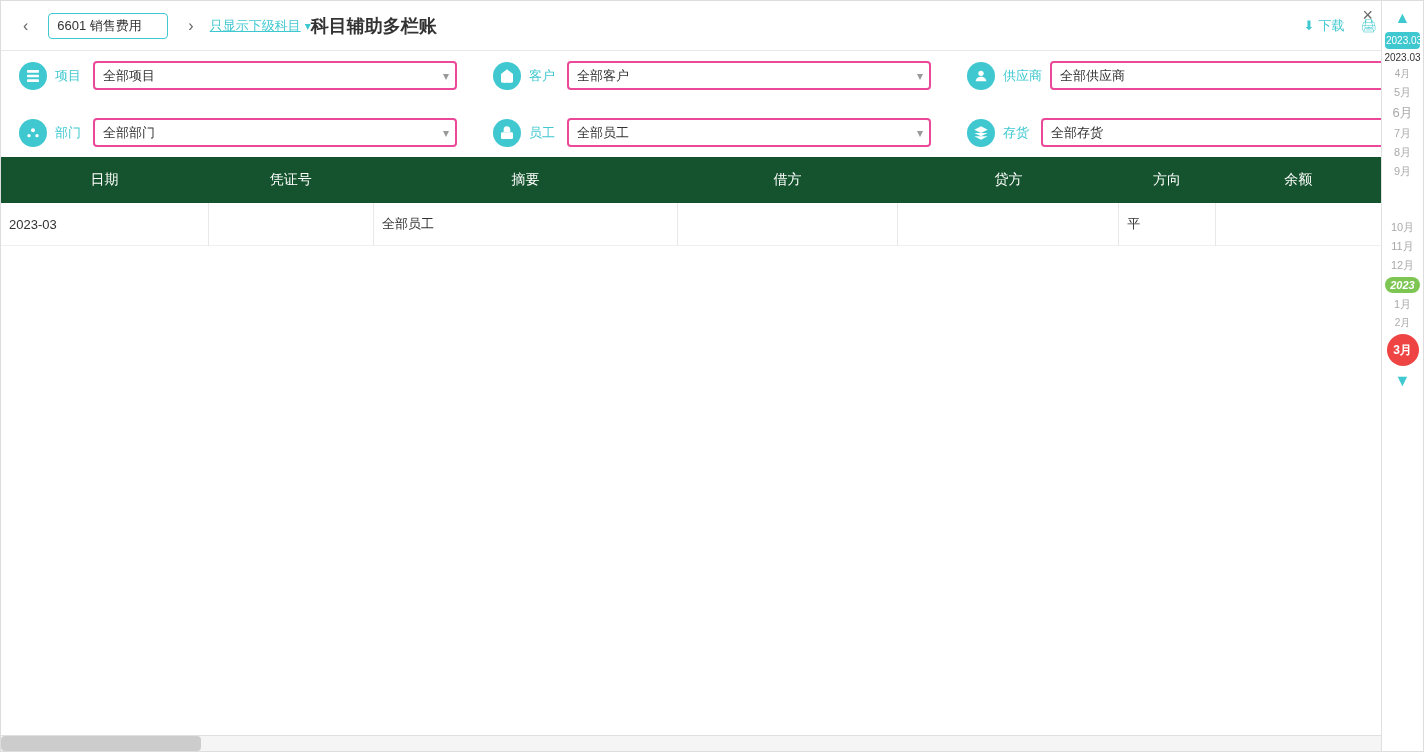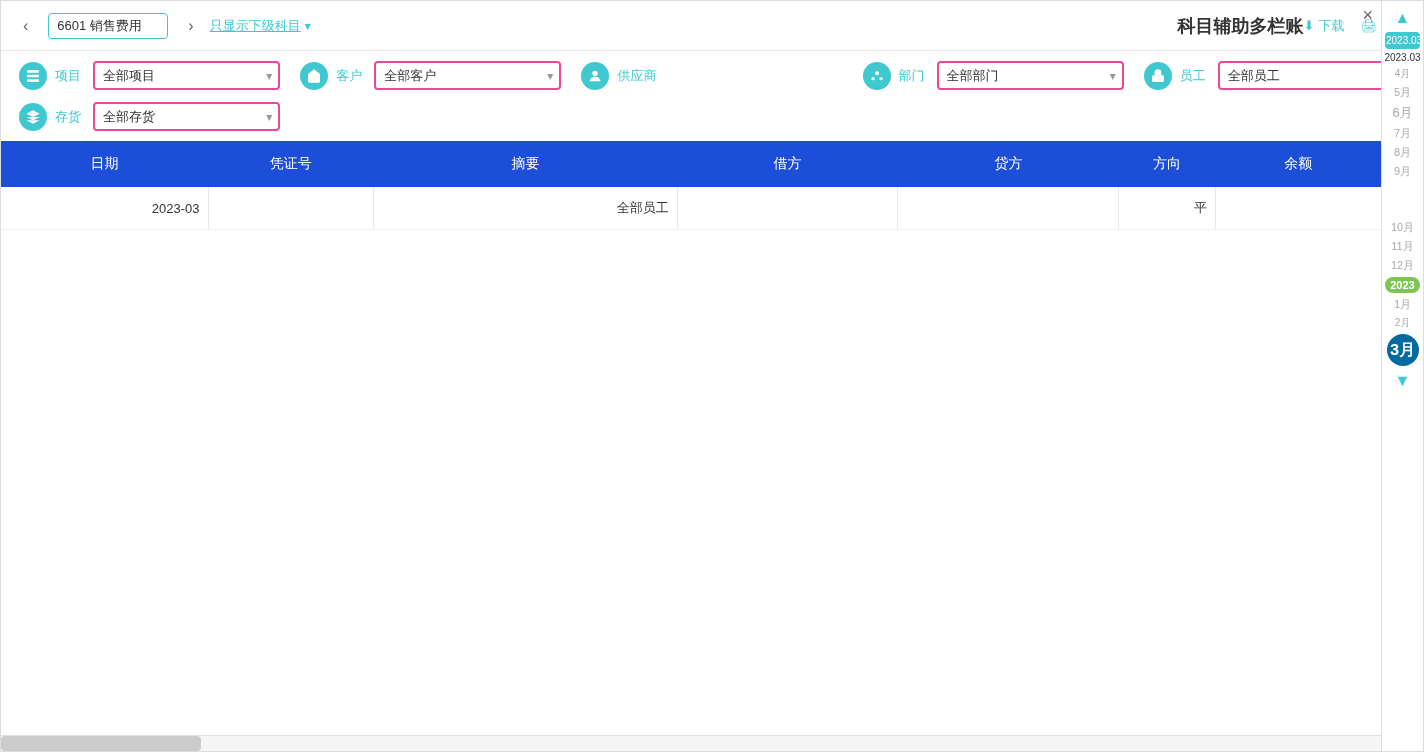--- a/index.html
+++ b/index.html
@@ -50,21 +50,21 @@
       cursor: pointer;
       font-size: 13px;
     }
     .show-sub-arrow {
       color: #40c8d0;
       margin-left: 4px;
       font-size: 12px;
     }
     .page-title {
       flex: 1;
-      text-align: right;
+      text-align: left;
       font-size: 18px;
       font-weight: bold;
       color: #333;
     }
     .action-btns {
       display: flex;
       align-items: center;
       gap: 16px;
     }
     .action-btn {
@@ -130,36 +130,36 @@
       flex: 1;
       overflow: auto;
       margin: 0;
     }
     .data-table {
       width: 100%;
       border-collapse: collapse;
       table-layout: fixed;
     }
     .data-table thead tr {
-      background: #1d4ed8;
+      background: #14532d;
     }
     .data-table thead th {
       color: white;
       font-weight: normal;
       padding: 14px 8px;
       text-align: center;
       font-size: 14px;
       border: none;
     }
     .data-table tbody tr {
       border-bottom: 1px solid #f0f0f0;
     }
     .data-table tbody td {
       padding: 12px 8px;
-      text-align: right;
+      text-align: left;
       color: #333;
       font-size: 13px;
       border: none;
       border-right: 1px solid #e8e8e8;
     }
     .data-table tbody td:last-child {
       border-right: none;
     }
     
     .scroll-bar-container {
@@ -240,23 +240,23 @@
       color: #666;
     }
     .content-area {
       display: flex;
       flex-direction: column;
       height: calc(100% - 130px);
       margin-right: 42px;
     }
     .filter-rows-container {
       display: grid;
-      grid-template-columns: repeat(5, 1fr);
+      grid-template-columns: repeat(3, 1fr);
       padding: 6px 10px;
-      gap: 4px;
+      gap: 20px;
     }
   </style>
 </head>
 <body>
 
 <div class="main-window">
 
   <button class="close-btn">×</button>
 
   <div class="top-bar">
@@ -316,20 +316,26 @@
     </div>
 
     <div class="filter-row">
       <div class="filter-icon" style="background:#40c8d0;">
         <svg width="16" height="16" viewBox="0 0 24 24" fill="white">
             <circle cx="12" cy="8" r="4"></circle>
             <path d="M4 20c0-4 3.6-7 8-7s8 3 8 7"></path>
           </svg>
       </div>
       <span class="filter-label">供应商</span>
+      <div class="select-wrapper">
+        <select>
+          <option>全部供应商</option>
+        </select>
+        <span class="select-arrow">▾</span>
+      </div>
     </div>
 
     <div class="filter-row">
       <div class="filter-icon" style="background:#40c8d0;">
         <svg width="16" height="16" viewBox="0 0 24 24" fill="white">
             <circle cx="12" cy="8" r="3"></circle>
             <circle cx="6" cy="16" r="2.5"></circle>
             <circle cx="18" cy="16" r="2.5"></circle>
           </svg>
       </div>
@@ -416,20 +422,20 @@
     <div class="sidebar-period" style="font-size:10px; padding:2px 1px; color:#333;">2023.03</div>
     <div class="sidebar-period" style="font-size:10px; padding:2px 1px; color:#aaa;">4月</div>
     <div class="sidebar-period" style="font-size:11px; padding:2px 1px; color:#aaa;">5月</div>
     <div class="sidebar-period" style="font-size:13px; padding:2px 1px; color:#aaa;">6月</div>
     <div class="sidebar-period" style="font-size:11px; padding:2px 1px; color:#aaa;">7月</div>
     <div class="sidebar-period" style="font-size:11px; padding:2px 1px; color:#aaa;">8月</div>
     <div class="sidebar-period" style="font-size:11px; padding:2px 1px; color:#aaa;">9月</div>
     <div class="sidebar-period" style="font-size:11px; padding:2px 1px; color:#aaa;margin-top:37px;">10月</div>
     <div class="sidebar-period" style="font-size:11px; padding:2px 1px; color:#aaa;">11月</div>
     <div class="sidebar-period" style="font-size:11px; padding:2px 1px; color:#aaa;">12月</div>
-    <div class="sidebar-period year-label" style="background:#7dc654; color:white; border-radius:10px; margin:2px 3px; width:calc(100% - 6px); font-size:11px; font-weight:bold; text-align:center; padding:2px 1px;">2023</div>
+    <div class="sidebar-period year-label" style="background:#7dc654; color:white; border-radius:10px; margin:2px 3px; width:calc(100% - 6px); font-size:11px; font-weight:bold; text-align:center; padding:2px 1px;font-style:italic;">2023</div>
     <div class="sidebar-period" style="font-size:11px; padding:2px 1px; color:#aaa;">1月</div>
     <div class="sidebar-period" style="font-size:10px; padding:2px 1px; color:#aaa;">2月</div>
-    <div class="sidebar-period active" style="background:#0369a1; color:white; border-radius:50%; margin:2px 4px; width:32px; height:32px; display:flex; align-items:center; justify-content:center; font-size:16px; font-weight:bold;font-family:Liberation Mono, monospace;">3月</div>
+    <div class="sidebar-period active" style="background:#ef4444; color:white; border-radius:50%; margin:2px 4px; width:32px; height:32px; display:flex; align-items:center; justify-content:center; font-size:12px; font-weight:bold;">3月</div>
 
     <button class="sidebar-nav-btn">▼</button>
   </div>
 </div>
 
 </body></html>

